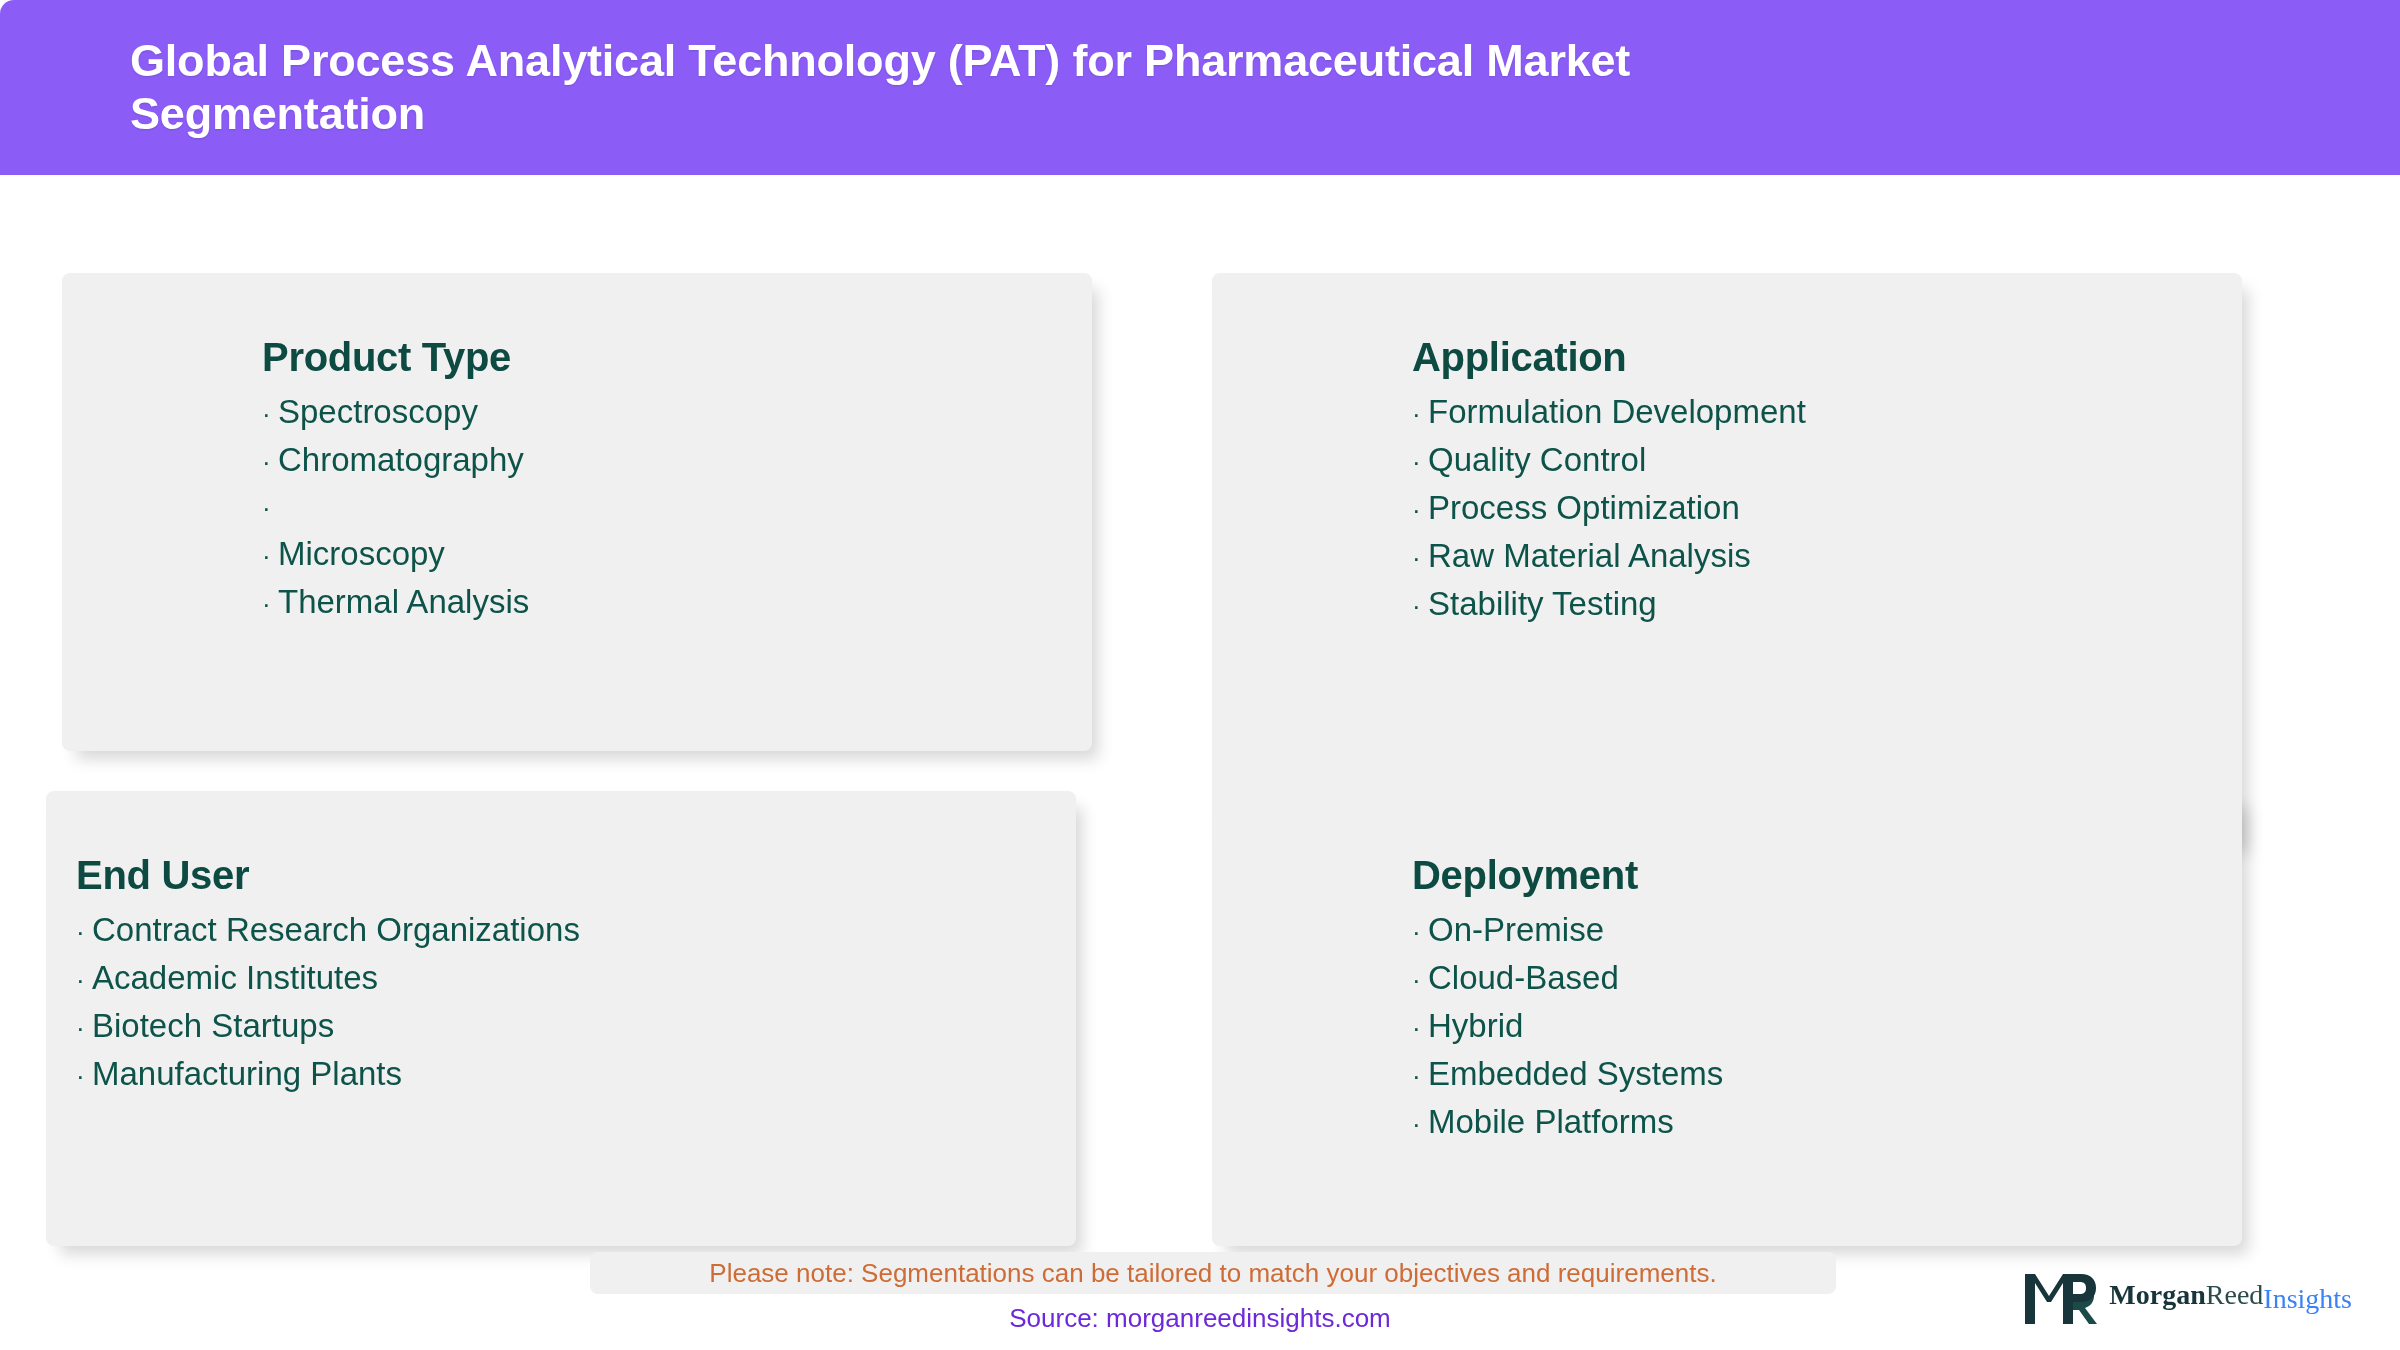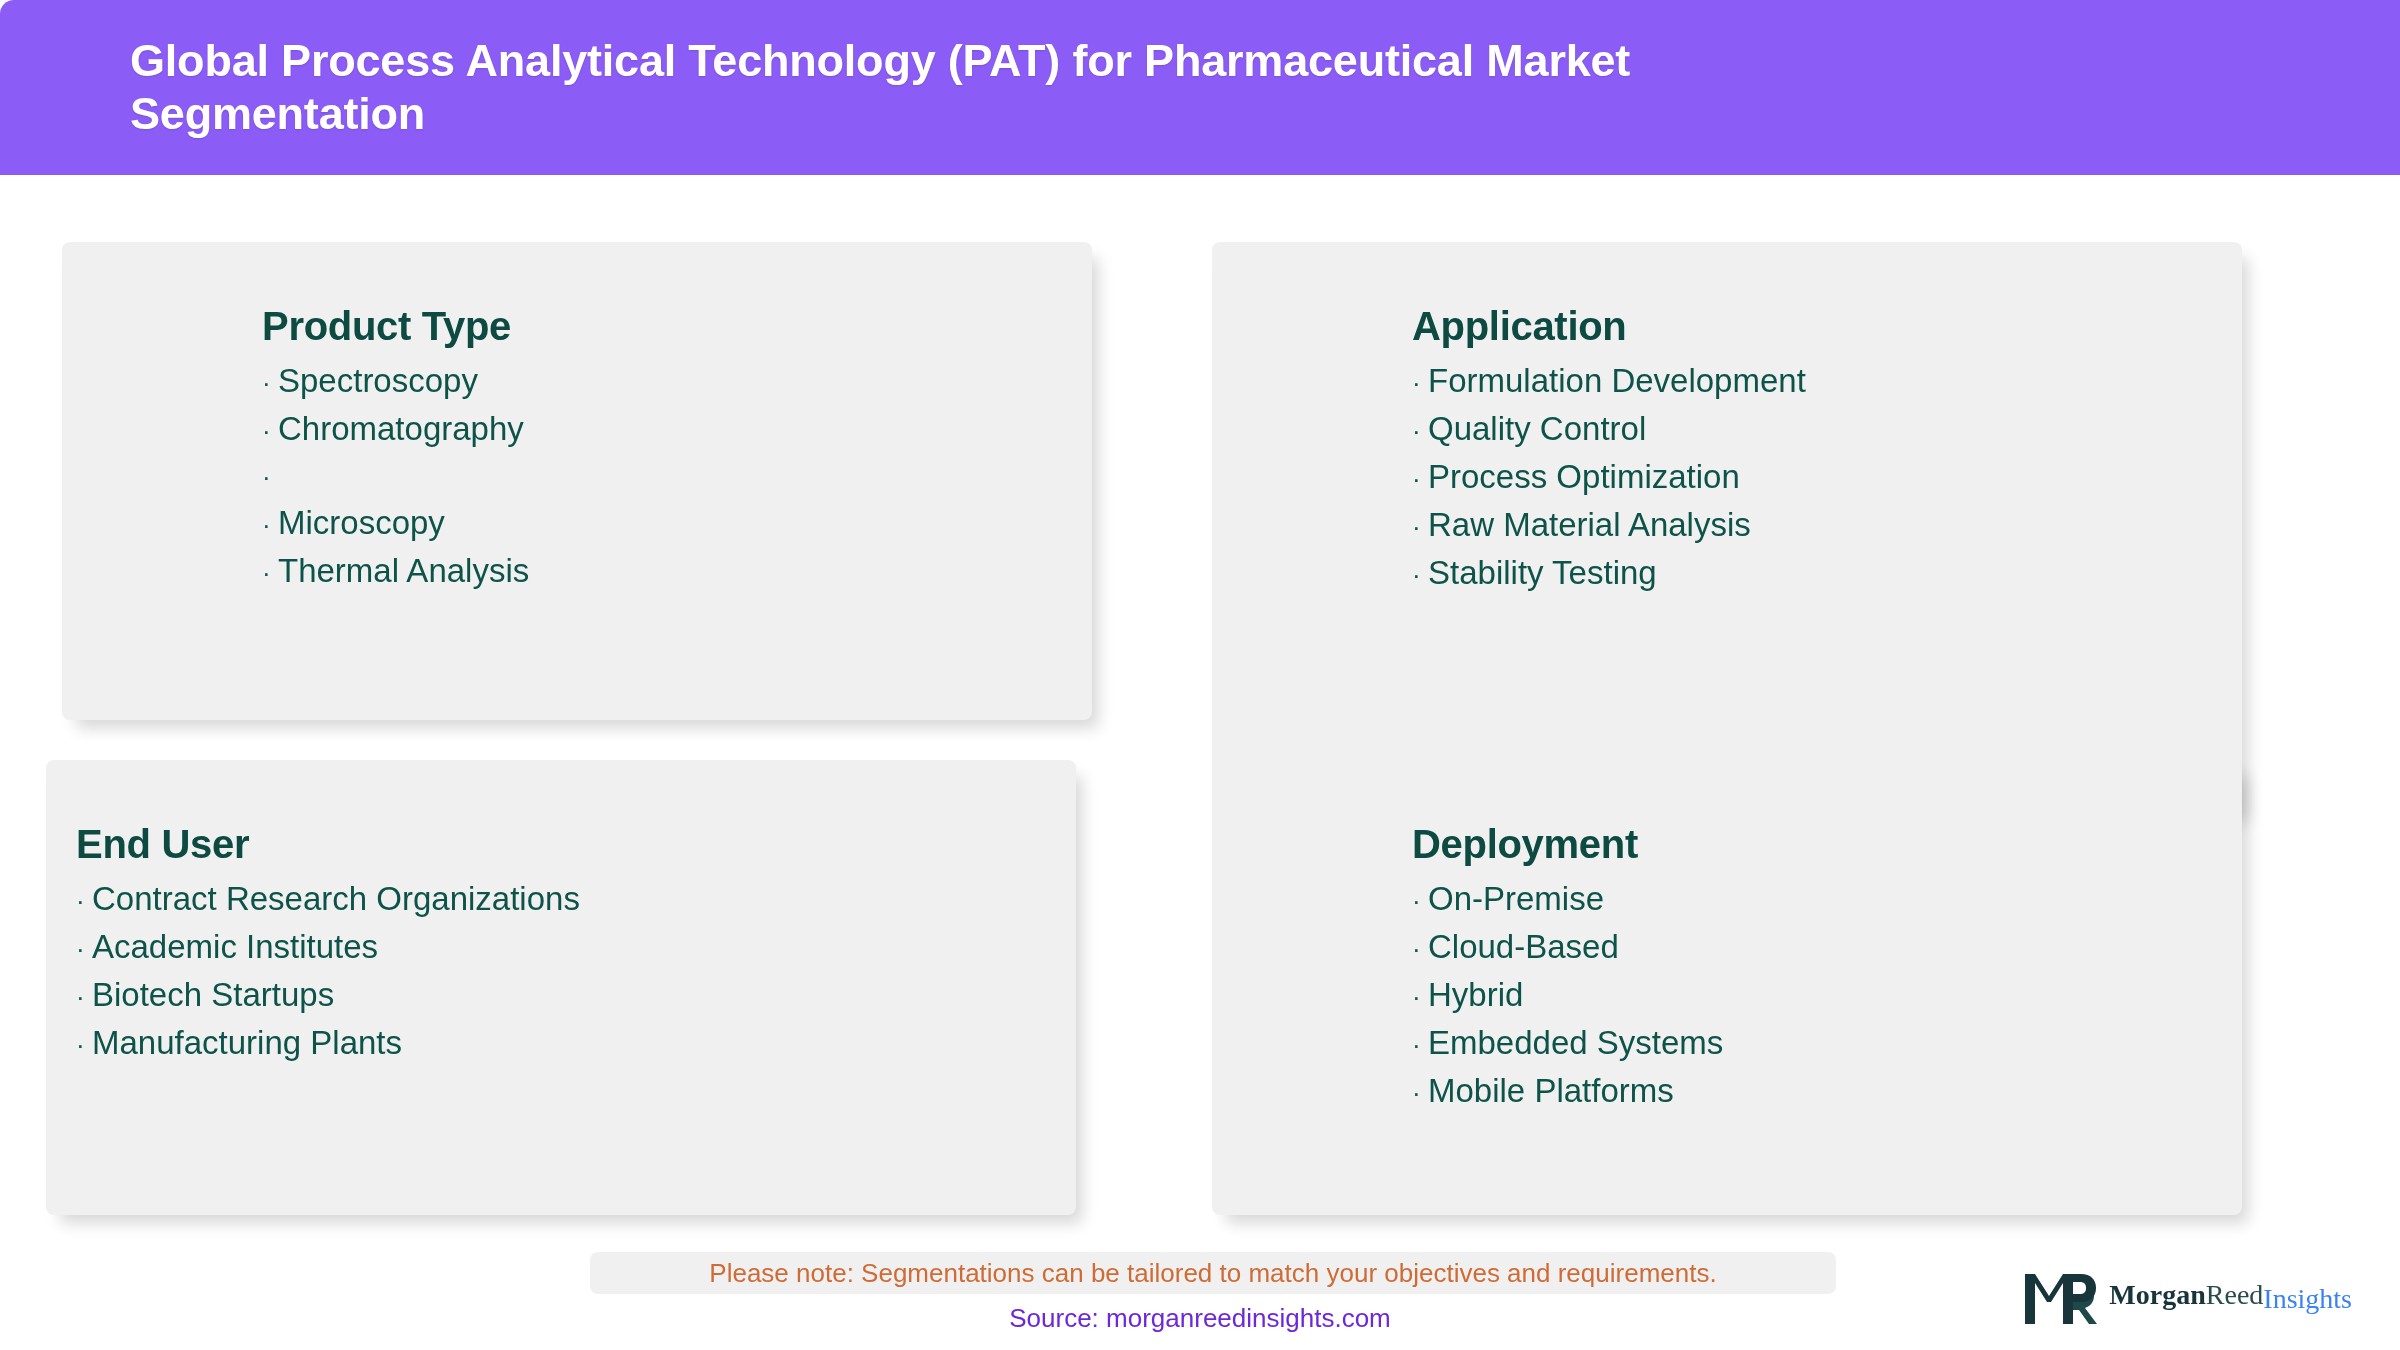--- a/index.html
+++ b/index.html
@@ -48,20 +48,21 @@
     width: 2400px;
     height: 1060px;
   }
   .card {
     position: absolute;
     background: #f0f0f0;
     border-radius: 8px;
     box-shadow: 10px 12px 16px -4px rgba(0,0,0,0.16);
     box-sizing: border-box;
     padding: 60px 70px 50px 200px;
+    margin-top: 31px;
   }
   .card-1 { left: 62px;   top: 67px;  width: 1030px; height: 478px; }
   .card-2 { left: 1212px; top: 67px;  width: 1030px; height: 572px; }
   .card-3 { left: 46px;   top: 585px; width: 1030px; height: 455px; padding-left: 30px; }
   .card-4 { left: 1212px; top: 585px; width: 1030px; height: 455px; }
 
   .card-title {
     color: #0c4a42;
     font-size: 40px;
     font-weight: bold;

